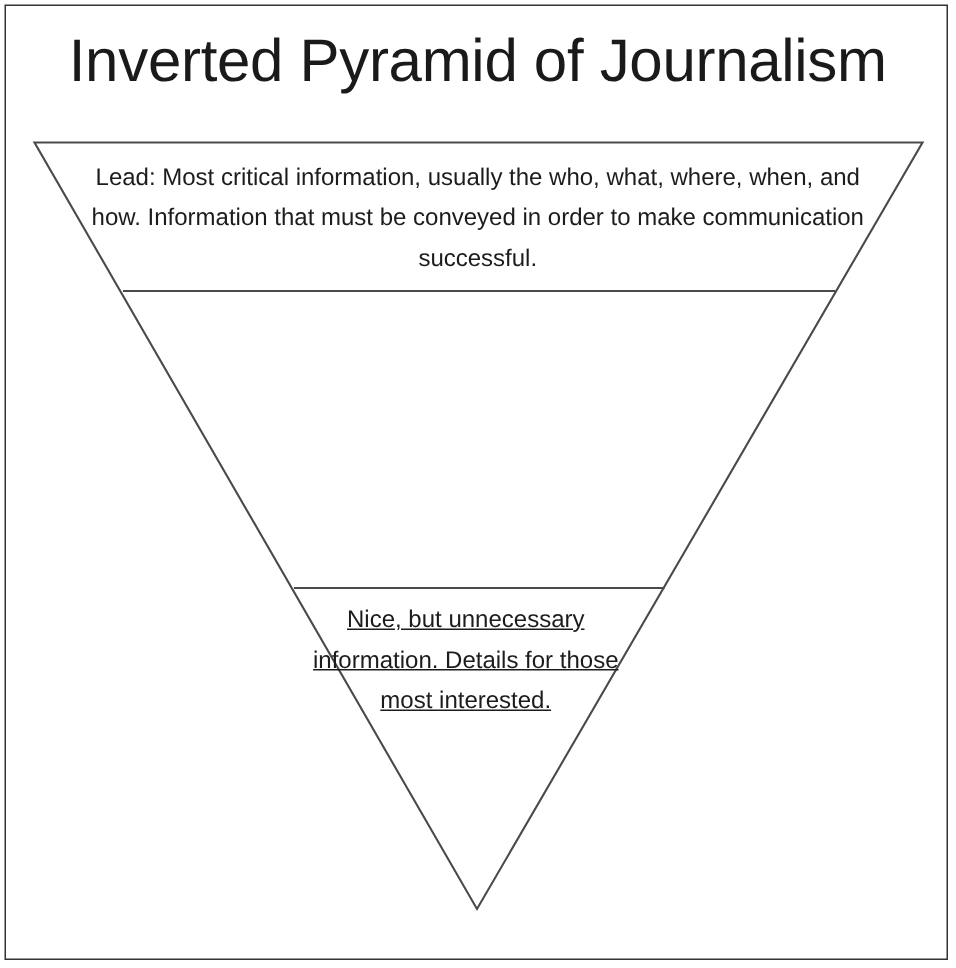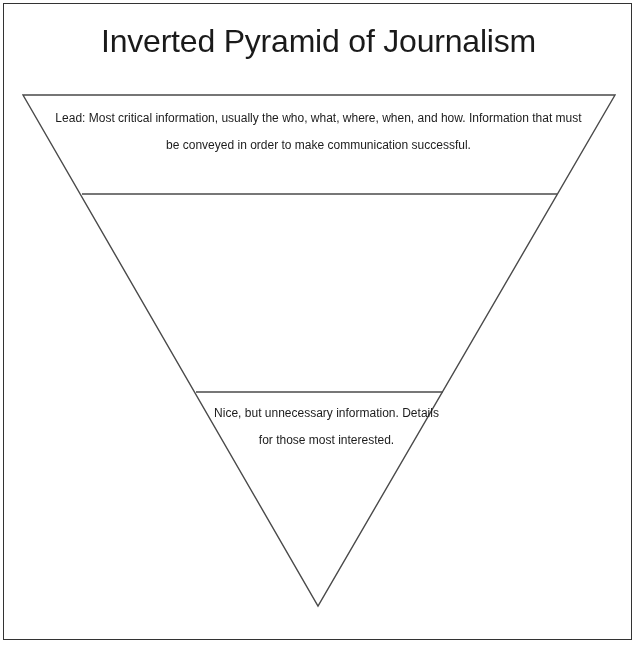--- a/index.html
+++ b/index.html
@@ -26,55 +26,56 @@
     border: 1px solid #333333;
     box-sizing: border-box;
     pointer-events: none;
   }
   #title {
     position: absolute;
     left: 0;
     top: 17px;
     width: 637px;
     text-align: center;
-    font-size: 32px;
+    font-size: 40px;
     line-height: 48px;
     color: #1a1a1a;
     font-weight: normal;
     letter-spacing: -0.2px;
     white-space: nowrap;
   }
   #pyramid-svg {
     position: absolute;
     left: 0;
     top: 0;
     width: 637px;
     height: 645px;
   }
   .band {
     position: absolute;
     text-align: center;
-    font-size: 12px;
+    font-size: 16px;
     line-height: 27px;
     color: #1c1c1c;
   }
   #band-lead {
     left: 48px;
     top: 105px;
     width: 541px;
   }
   #band-body {
     left: 90px;
     top: 201px;
     width: 457px;
   }
   #band-tail {
-    left: 208px;
+    left: 192px;
     top: 400px;
     width: 237px;
+    text-decoration: underline;
   }
 </style>
 </head>
 <body>
 
 <div id="canvas">
 
   <div id="frame"></div>
 
   <div id="title">Inverted Pyramid of Journalism</div>

